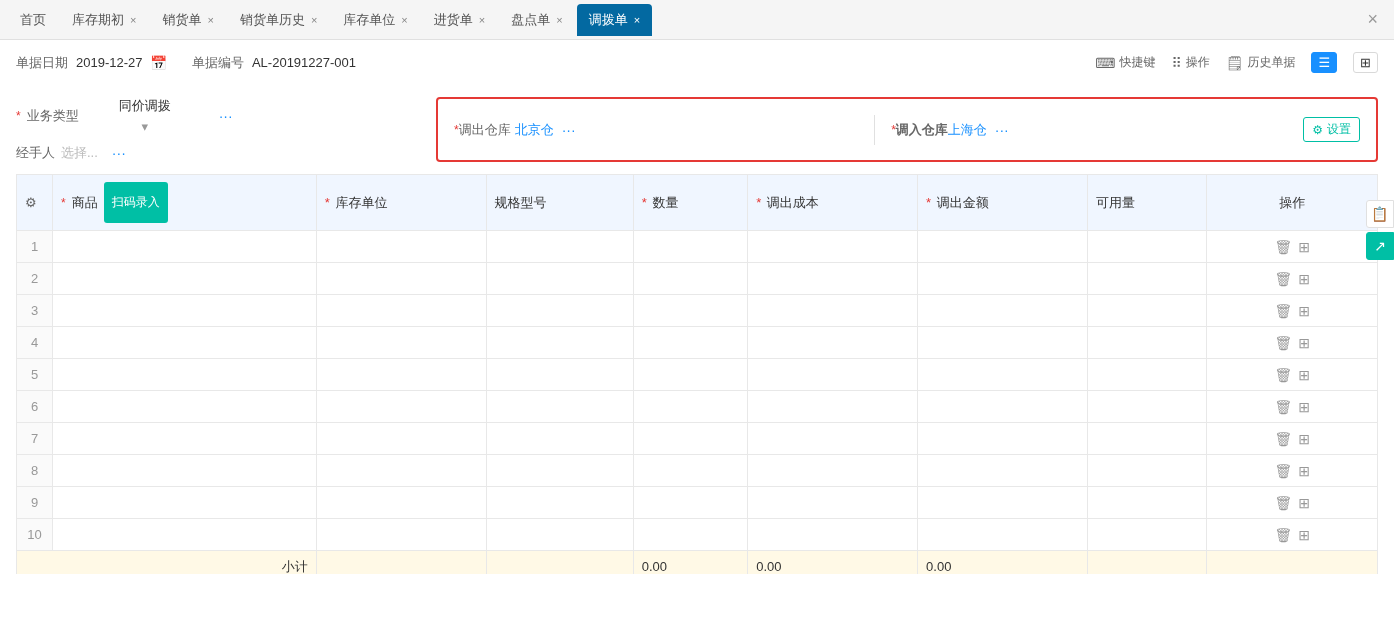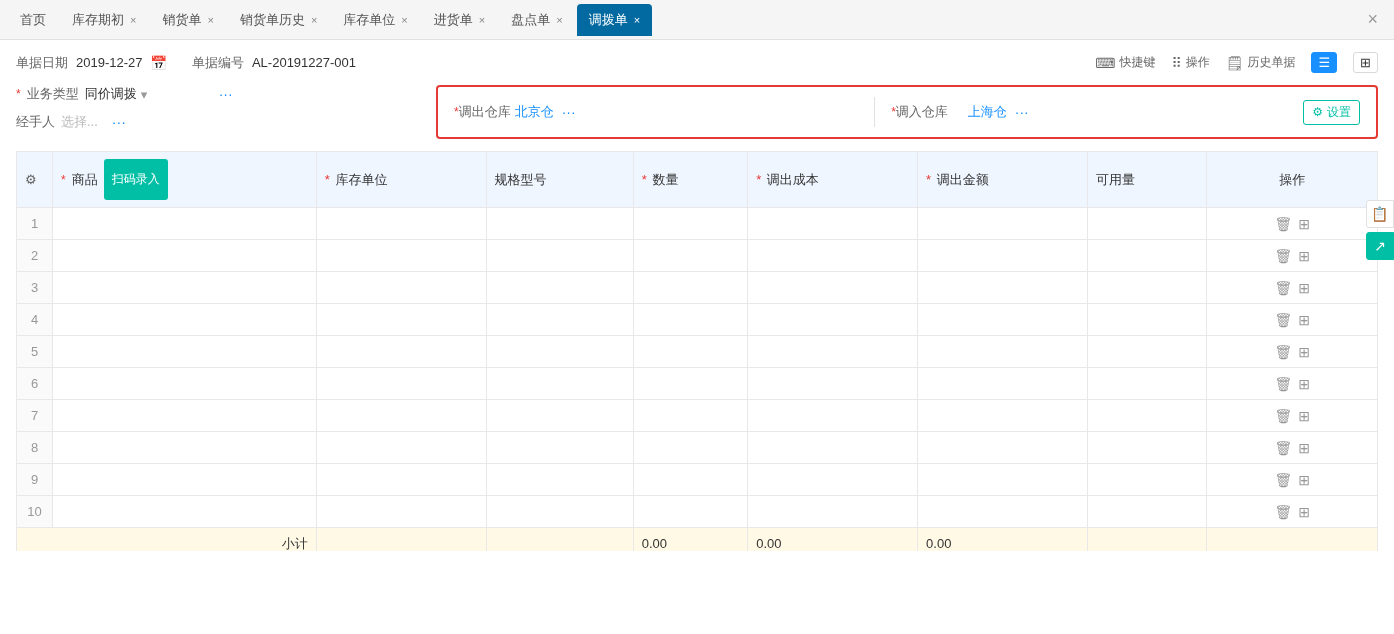--- a/index.html
+++ b/index.html
@@ -52,21 +52,21 @@
     .main-content {
       padding: 12px 16px;
       background: #fff;
     }
 
     
     .header-row {
       display: flex;
       align-items: center;
       gap: 24px;
-      margin-bottom: 12px;
+      margin-bottom: 24px;
     }
     .header-field {
       display: flex; align-items: center; gap: 8px;
     }
     .header-label { color: #666; font-size: 13px; }
     .header-value { color: #333; font-size: 13px; font-weight: 500; }
     .calendar-icon { color: #1890ff; cursor: pointer; font-size: 14px; }
 
     
     .header-toolbar {
@@ -118,20 +118,21 @@
     }
     .form-field {
       display: flex; align-items: center; gap: 6px;
     }
     .required-star { color: #e53935; font-size: 12px; }
     .field-label { color: #666; white-space: nowrap; }
     .field-value { color: #1890ff; font-size: 13px; }
     .field-select {
       display: flex; align-items: center; gap: 4px;
       min-width: 120px;
+      flex-direction: column;
     }
     .field-select-val { color: #333; }
     .dropdown-icon { color: #999; cursor: pointer; }
     .dots-btn { color: #1890ff; cursor: pointer; font-size: 14px; margin-left: 8px; }
 
     .warehouse-section {
       flex: 1;
       display: flex;
       align-items: center;
     }
@@ -342,21 +343,21 @@
     <div class="form-right">
       <div class="warehouse-section">
         <span class="required-star">*</span>
         <span class="field-label" style="margin-right:4px;">调出仓库</span>
         <span class="field-value">北京仓</span>
         <span class="dots-btn">···</span>
       </div>
       <div class="warehouse-divider"></div>
       <div class="warehouse-section">
         <span class="required-star">*</span>
-        <span class="field-label" style="margin-right:20px;">调入仓库</span>
+        <span class="field-label" style="margin-right:0;font-weight:bold;">调入仓库</span>
         <span class="field-value">上海仓</span>
         <span class="dots-btn">···</span>
       </div>
       <div class="settings-btn">
         <span>⚙</span>
         <span>设置</span>
       </div>
     </div>
   </div>
 

